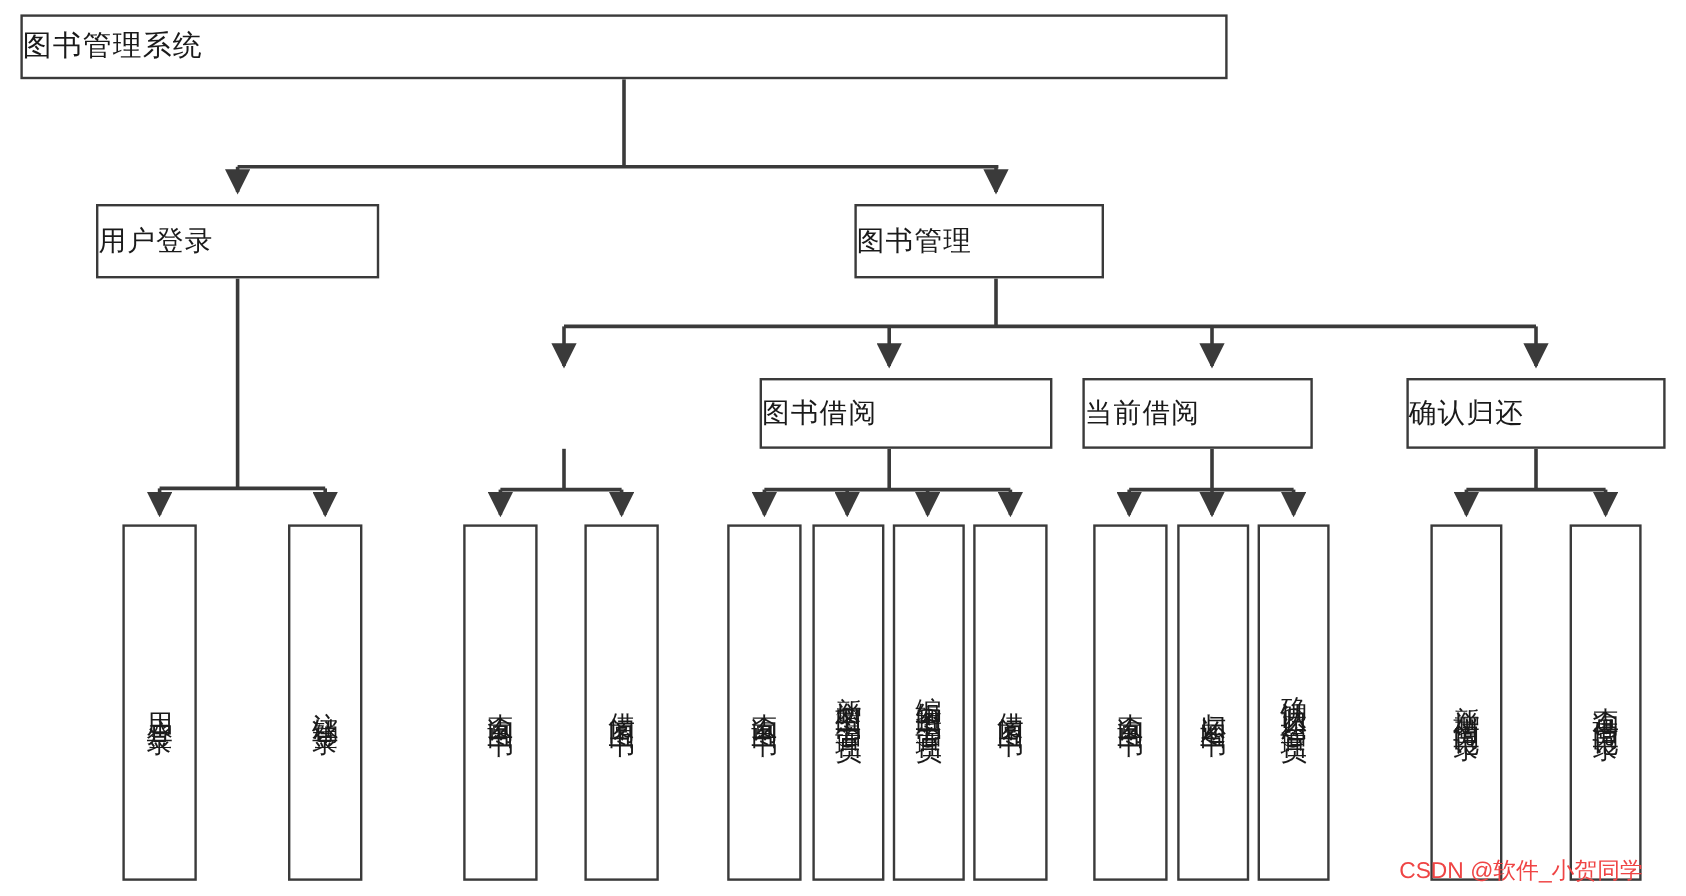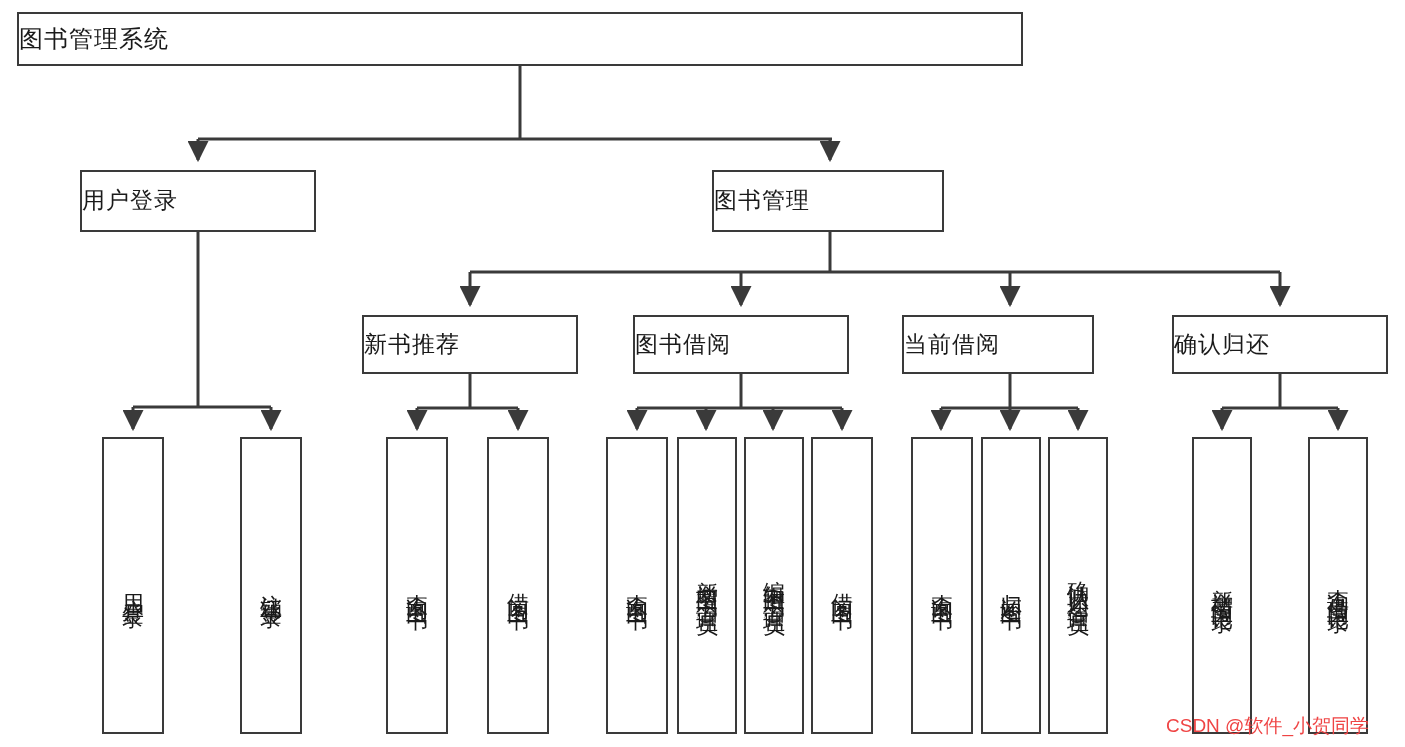--- a/index.html
+++ b/index.html
@@ -123,29 +123,26 @@
   </svg>
 
   <div class="node h-node root" style="left:17px; top:12px; width:1006px; height:54px;">
     <span class="label">图书管理系统</span>
   </div>
 
   <div class="node h-node" style="left:80px; top:170px; width:236px; height:62px;">
     <span class="label">用户登录</span>
   </div>
 
-  <div class="node h-node" style="left:712px; top:170px; width:232px; height:62px;">
+  <div class="node h-node" style="left:712px; top:170px; width:208px; height:62px;">
     <span class="label">图书管理</span>
   </div>
 
-  <div class="node h-node" style="left:362px; top:315px; width:216px; height:59px;">
-    <span class="label">新书推荐</span>
-  </div>
-
-  <div class="node h-node" style="left:633px; top:315px; width:216px; height:59px;">
+
+  <div class="node h-node" style="left:633px; top:315px; width:244px; height:59px;">
     <span class="label">图书借阅</span>
   </div>
 
   <div class="node h-node" style="left:902px; top:315px; width:192px; height:59px;">
     <span class="label">当前借阅</span>
   </div>
 
   <div class="node h-node" style="left:1172px; top:315px; width:216px; height:59px;">
     <span class="label">确认归还</span>
   </div>

